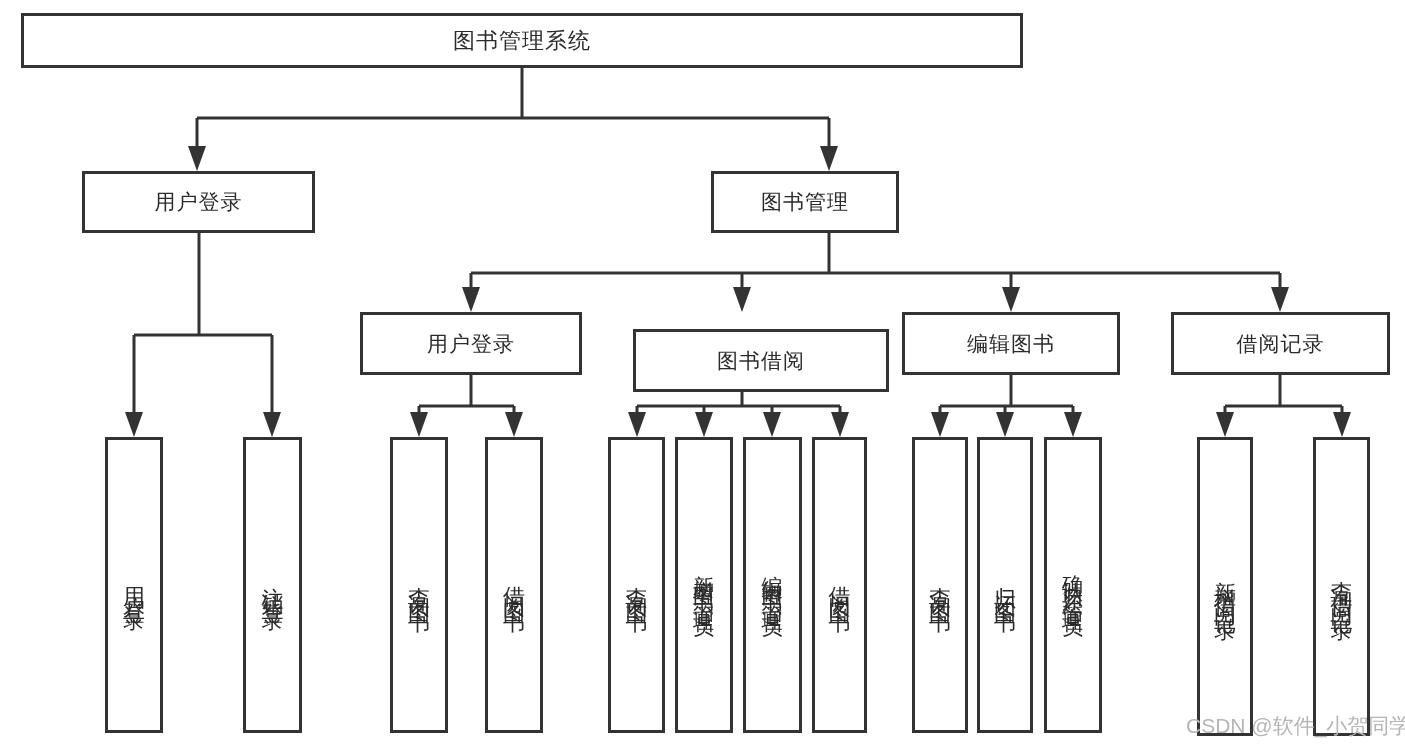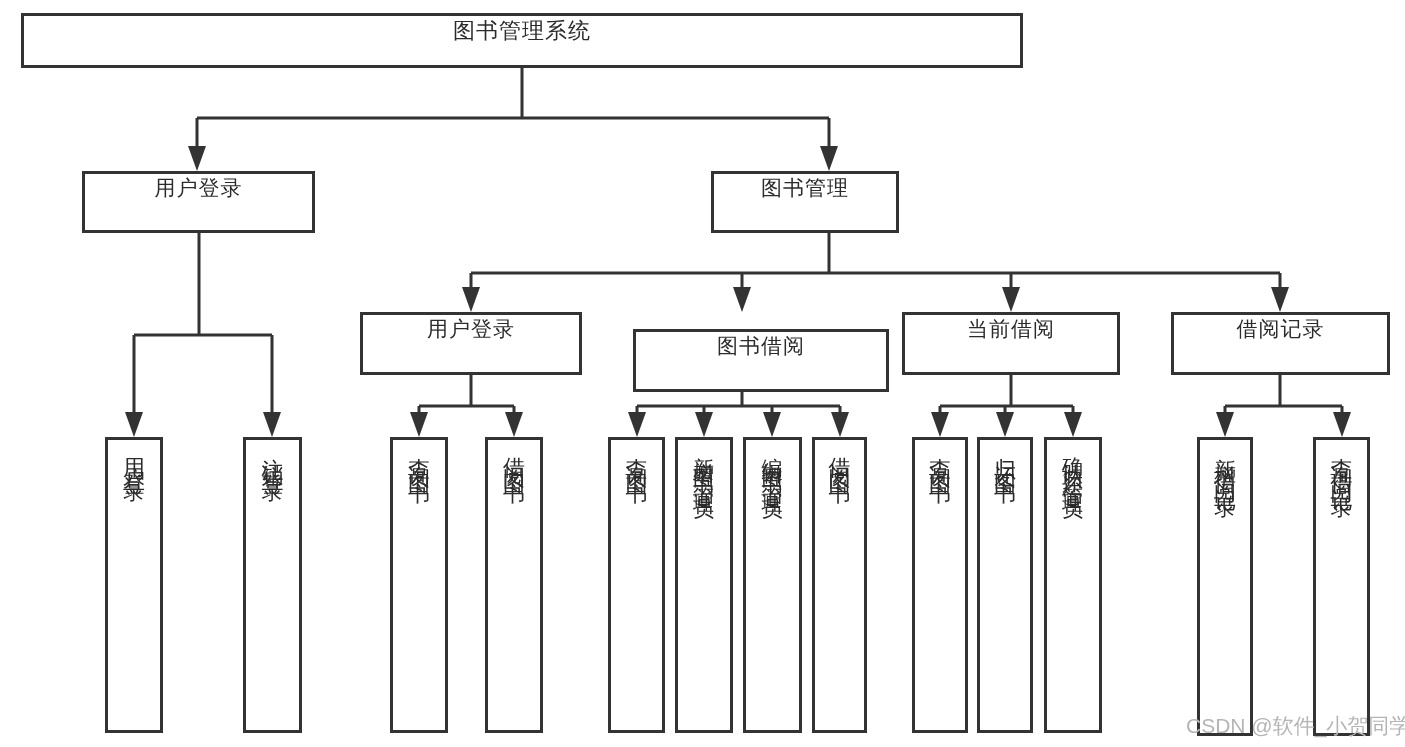--- a/index.html
+++ b/index.html
@@ -17,21 +17,21 @@
     width: 1405px; height: 747px;
     z-index: 1;
     pointer-events: none;
   }
   .box {
     position: absolute;
     background: #ffffff;
     border: 3px solid #333333;
     box-sizing: border-box;
     display: flex;
-    align-items: flex-start;
+    align-items: center;
     justify-content: center;
     color: #2b2b2b;
     z-index: 2;
   }
   .box.h span {
     font-size: 21px;
     letter-spacing: 1px;
     white-space: nowrap;
   }
   .box.root span { font-size: 22px; }
@@ -93,21 +93,21 @@
     <span>图书管理</span>
   </div>
 
   <div class="box h" style="left:360px;top:312px;width:222px;height:63px">
     <span>用户登录</span>
   </div>
   <div class="box h" style="left:633px;top:329px;width:256px;height:63px">
     <span>图书借阅</span>
   </div>
   <div class="box h" style="left:902px;top:312px;width:218px;height:63px">
-    <span>当前借阅</span>
+    <span>编辑图书</span>
   </div>
   <div class="box h" style="left:1171px;top:312px;width:219px;height:63px">
     <span>借阅记录</span>
   </div>
 
   <div class="box v" style="left:105px;top:437px;width:58px;height:296px">
     <span>用户登录</span>
   </div>
   <div class="box v" style="left:243px;top:437px;width:59px;height:296px">
     <span>注销登录</span>

